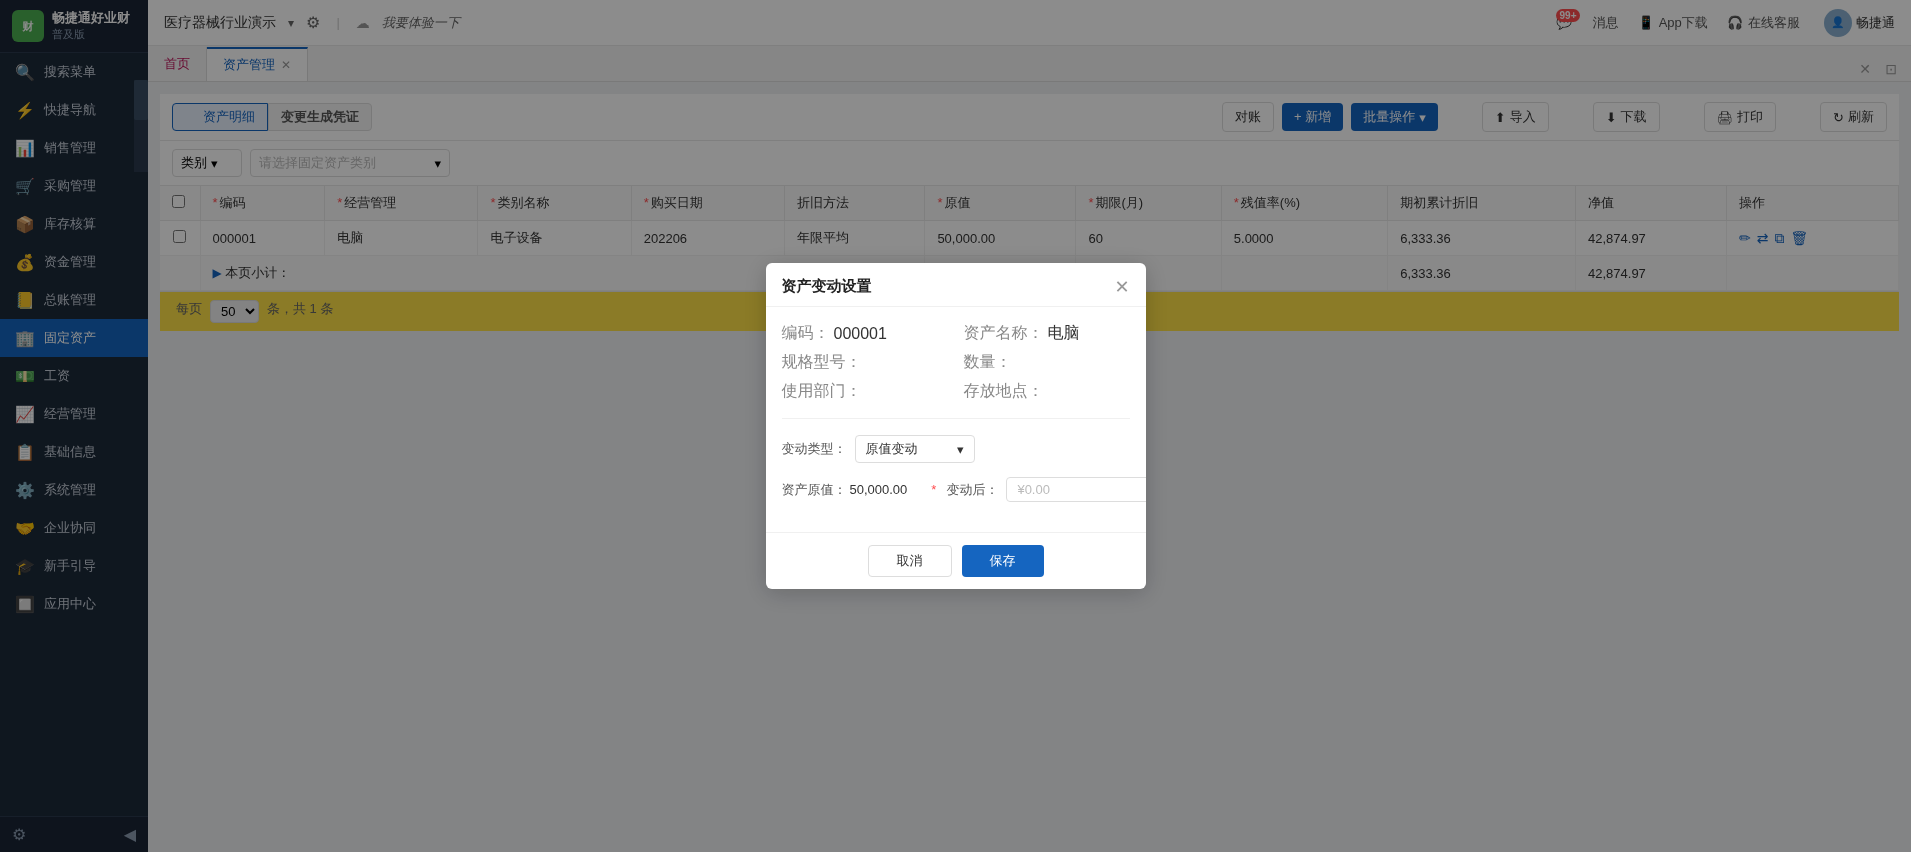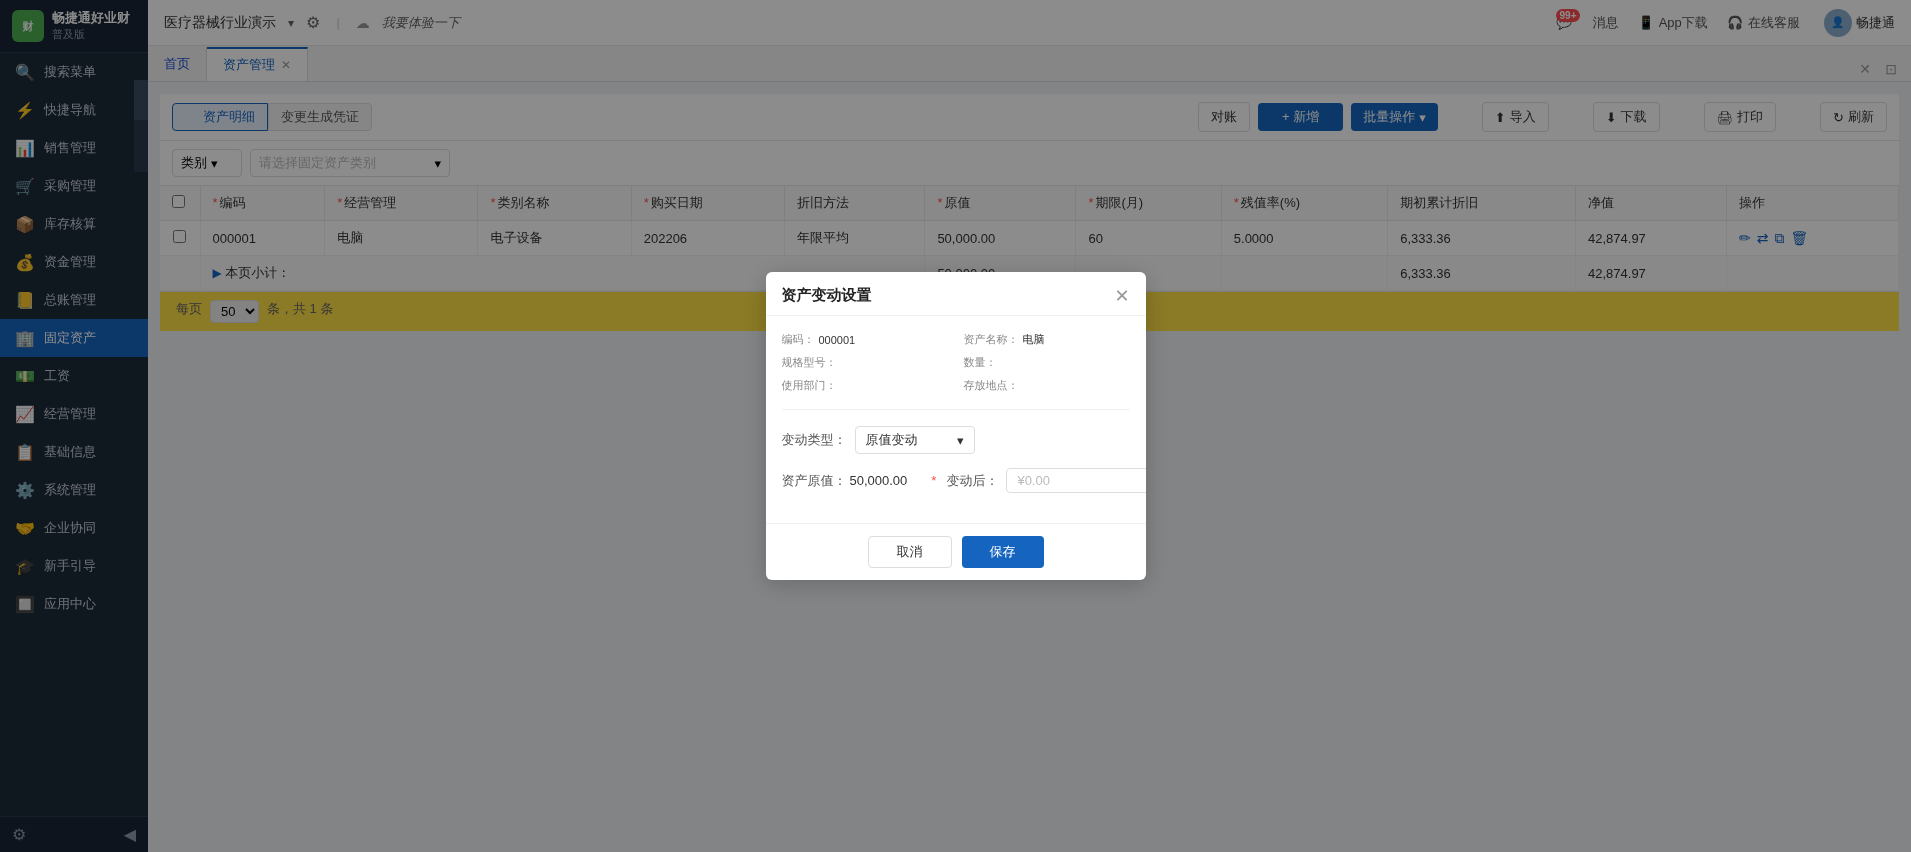--- a/index.html
+++ b/index.html
@@ -95,21 +95,21 @@
       border-bottom: 1px solid #ddd;
       flex-shrink: 0;
     }
     .tab-item {
       height: 34px;
       display: flex;
       align-items: center;
       padding: 0 16px;
       cursor: pointer;
       font-size: 13px;
-      color: #1d4ed8;
+      color: #be185d;
       border-right: 1px solid #ddd;
       background: #f5f5f5;
     }
     .tab-item.active { background: #fff; color: #1565c0; font-weight: 500; border-top: 2px solid #1565c0; }
     .tab-close { margin-left: 6px; color: #999; font-size: 12px; cursor: pointer; }
     .tab-window-controls { margin-left: auto; display: flex; align-items: center; gap: 2px; padding-right: 8px; }
     .tab-win-btn { width: 24px; height: 24px; display: flex; align-items: center; justify-content: center; cursor: pointer; color: #999; font-size: 14px; }
 
     
     .content-area { flex: 1; display: flex; overflow: hidden; background: #eef0f3; }
@@ -129,24 +129,24 @@
     .tab-switch-btn {
       padding: 4px 12px;
       font-size: 13px;
       cursor: pointer;
       border: 1px solid #ddd;
       background: #f5f5f5;
       color: #555;
     }
     .tab-switch-btn.active { background: #e8f0fe; color: #1565c0; border-color: #1565c0; padding-left: 30px; }
     .tab-switch-btn:first-child { border-radius: 4px 0 0 4px; }
-    .tab-switch-btn:last-child { border-radius: 0 4px 4px 0; }
+    .tab-switch-btn:last-child { border-radius: 0 4px 4px 0; font-weight: bold; }
 
     .toolbar-spacer { flex: 1; }
-    .btn-primary { background: #1565c0; color: #fff; border: none; padding: 5px 24px; border-radius: 4px; cursor: pointer; font-size: 13px; display: flex; align-items: center; gap: 4px; }
+    .btn-primary { background: #1565c0; color: #fff; border: none; padding: 5px 12px; border-radius: 4px; cursor: pointer; font-size: 13px; display: flex; align-items: center; gap: 4px; }
     .btn-default { background: #fff; color: #333; border: 1px solid #ddd; padding: 5px 12px; border-radius: 4px; cursor: pointer; font-size: 13px; display: flex; align-items: center; gap: 4px; margin-left: 36px; }
     .btn-batch { background: #1565c0; color: #fff; border: none; padding: 5px 12px; border-radius: 4px; cursor: pointer; font-size: 13px; display: flex; align-items: center; gap: 4px; }
 
     
     .filter-bar {
       background: #fff;
       padding: 8px 12px;
       display: flex;
       align-items: center;
       gap: 8px;
@@ -267,21 +267,21 @@
     .modal-close { cursor: pointer; color: #999; font-size: 18px; line-height: 1; }
     .modal-body { padding: 16px; }
     .modal-info-grid {
       display: grid;
       grid-template-columns: 1fr 1fr;
       gap: 8px 16px;
       margin-bottom: 16px;
       padding-bottom: 16px;
       border-bottom: 1px solid #f0f0f0;
     }
-    .modal-info-item { display: flex; align-items: center; gap: 4px; font-size: 11px; color: #555; }
+    .modal-info-item { display: flex; align-items: center; gap: 4px; font-size: 16px; color: #555; }
     .modal-info-label { color: #888; white-space: nowrap; }
     .modal-info-value { color: #333; font-weight: 500; }
     .modal-field-row { display: flex; align-items: center; gap: 8px; margin-bottom: 14px; }
     .modal-field-label { font-size: 13px; color: #555; white-space: nowrap; min-width: 60px; text-align: left; }
     .modal-field-value { font-size: 13px; color: #333; }
     .modal-select-wrap { display: flex; align-items: center; gap: 4px; border: 1px solid #ddd; border-radius: 4px; padding: 4px 10px; cursor: pointer; font-size: 13px; color: #333; min-width: 120px; background: #fff; }
     .modal-input { border: 1px solid #ddd; border-radius: 4px; padding: 4px 10px; font-size: 13px; color: #333; flex: 1; }
     .modal-input::placeholder { color: #bbb; }
     .modal-required { color: #ff4d4f; margin-right: 2px; }
     .modal-footer { padding: 12px 16px; display: flex; gap: 10px; justify-content: center; border-top: 1px solid #f0f0f0; }

